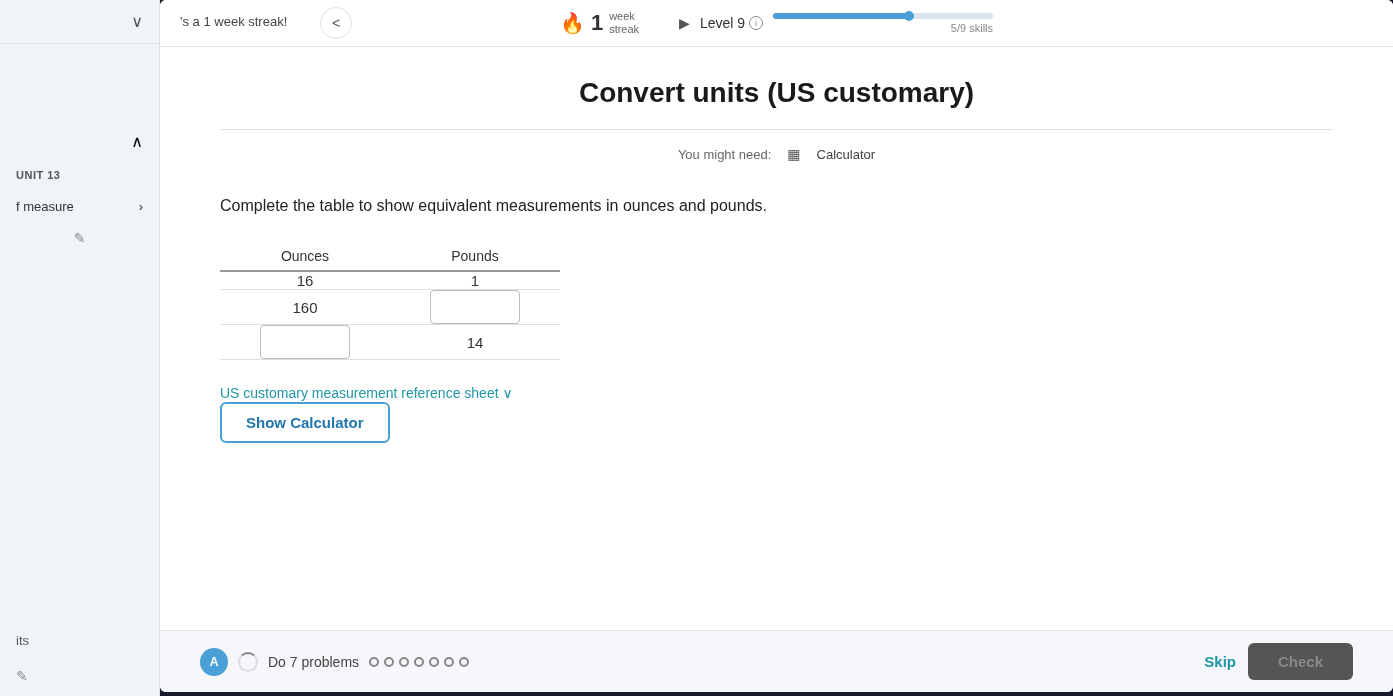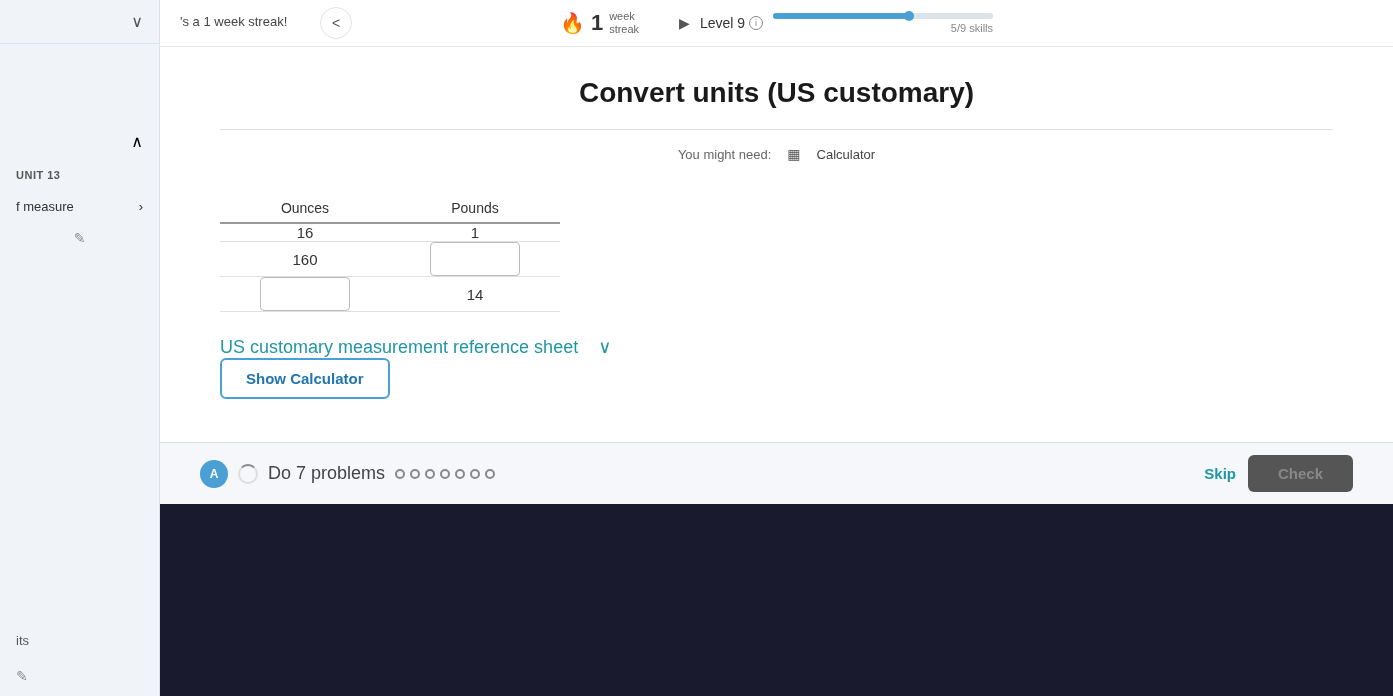--- a/index.html
+++ b/index.html
@@ -68,22 +68,23 @@
       font-size: 12px;
       color: #555;
     }
 
     
     .main {
       flex: 1;
       background: #ffffff;
       display: flex;
       flex-direction: column;
-      height: 504px;
+      height: 692px;
       overflow: hidden;
+      border-radius: 6px;
     }
 
     
     .top-bar {
       background: #ffffff;
       display: flex;
       align-items: center;
       justify-content: center;
       padding: 10px 40px;
       border-bottom: 1px solid #e8e8e8;
@@ -250,25 +251,25 @@
       border-radius: 4px;
       text-align: center;
       font-size: 15px;
       outline: none;
       background: #fff;
     }
 
     
     .ref-sheet-link {
       color: #2196a6;
-      font-size: 18px;
+      font-size: 14px;
       cursor: pointer;
       display: inline-flex;
       align-items: center;
-      gap: 20px;
+      gap: 4px;
       text-decoration: none;
     }
 
     
     .show-calc-btn {
       border: 2px solid #4a9fd4;
       background: #fff;
       color: #2176ae;
       font-size: 15px;
       font-weight: 600;
@@ -305,21 +306,21 @@
       font-weight: bold;
     }
     .loading-circle {
       width: 20px;
       height: 20px;
       border-radius: 50%;
       border: 2px solid #ddd;
       border-top: 2px solid #888;
     }
     .do-problems {
-      font-size: 18px;
+      font-size: 14px;
       color: #444;
       font-weight: 500;
     }
     .problem-dots {
       display: flex;
       align-items: center;
       gap: 5px;
     }
     .dot {
       width: 10px;
@@ -435,20 +436,21 @@
   <div class="content">
     <h1 class="page-title">Convert units (US customary)</h1>
     <hr class="divider">
 
     <div class="you-might-need">
       <span>You might need:</span>
       <span class="calc-icon">▦</span>
       <span class="you-might-need-link">Calculator</span>
     </div>
 
+    <p class="problem-instruction">Complete the table to show equivalent measurements in ounces and pounds.</p>
 
     <div class="conversion-table">
       <table>
         <thead>
           <tr>
             <th>Ounces</th>
             <th>Pounds</th>
           </tr>
         </thead>
         <tbody>

